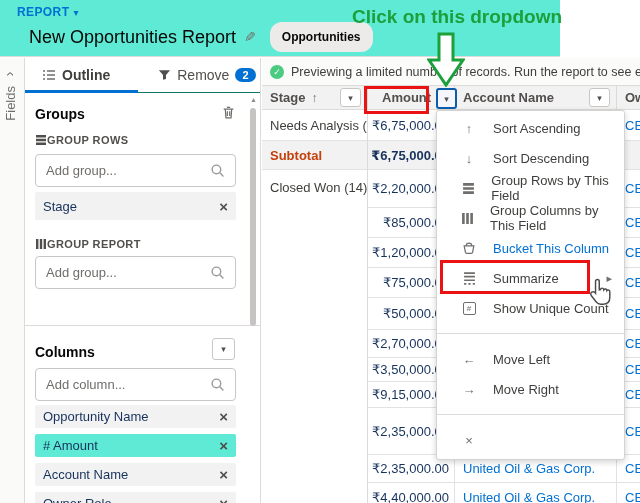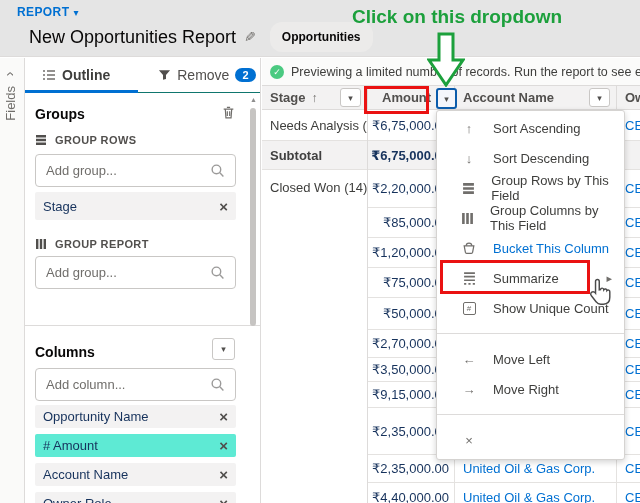--- a/index.html
+++ b/index.html
@@ -1,21 +1,21 @@
 <!DOCTYPE html>
 <html><head>
 <meta charset="utf-8">
 <style>
   * { box-sizing: border-box; margin: 0; padding: 0; }
   html,body { width:640px; height:503px; }
   body { font-family: "Liberation Sans","DejaVu Sans",sans-serif; font-size:13px; color:#3e3e3c; background:#fff; }
   #app { position:relative; width:640px; height:503px; overflow:hidden; background:#fff; }
 
   
-  .app-header { position:absolute; left:0; top:0; width:640px; height:57px; background:#e5e5e5; border-bottom:1px solid #dddbda; z-index:5; }
+  .app-header { position:absolute; left:0; top:0; width:560px; height:57px; background:#5eead4; border-bottom:1px solid #dddbda; z-index:5; }
   .report-label { position:absolute; left:17px; top:5px; color:#0070d2; font-size:12px; font-weight:bold; letter-spacing:.4px; }
   .report-label .caret { font-size:10px; margin-left:4px; }
   .title-row { position:absolute; left:17px; top:22px; display:flex; align-items:center;margin-left:12px; }
   .page-title { font-size:18px; font-weight:400; color:#080707; white-space:nowrap; }
   .pencil { color:#706e6b; font-size:14px; margin-left:8px; transform:scaleX(-1); display:inline-block; }
   .obj-badge { margin-left:14px; background:#ecebea; border-radius:12px; padding:8px 12px; font-size:12px; font-weight:bold; color:#080707; }
 
   
   .annotation-text { position:absolute; left:352px; top:6px; font-size:19px; font-weight:bold; color:#1ca03c; z-index:55; white-space:nowrap; }
   .annotation-arrow { position:absolute; left:427px; top:32px; z-index:55; }
@@ -27,21 +27,21 @@
 
   
   .sidebar { position:absolute; left:25px; top:58px; width:236px; height:445px; background:#fff; border-right:1px solid #dddbda; z-index:4; overflow:hidden; }
   .tabs { position:absolute; left:0; top:0; width:100%; height:35px; border-bottom:1px solid #0f766e; display:flex; align-items:center; }
   .tab { display:flex; align-items:center; gap:6px; font-size:14px; color:#514f4d; cursor:pointer; }
   .tab.active { font-weight:bold; color:#3e3e3c; margin-left:17px; }
   .tab.filters { margin-left:48px; }
   .tab-underline { position:absolute; left:0; top:32px; width:113px; height:3px; background:#0070d2; }
   .filters-badge { background:#0070d2; color:#fff; font-size:11px; font-weight:bold; border-radius:9px; padding:1px 7px; }
   .sec-title { position:absolute; font-size:14px; font-weight:bold; color:#080707; }
-  .mini-label { position:absolute; display:flex; align-items:center; gap:8px; font-size:11px; font-weight:bold; letter-spacing:.4px; color:#514f4d; }
+  .mini-label { position:absolute; display:flex; align-items:center; gap:0; font-size:11px; font-weight:bold; letter-spacing:.4px; color:#514f4d; }
   .fake-input { position:absolute; left:10px; width:201px; height:33px; border:1px solid #c9c7c5; border-radius:4px; display:flex; align-items:center; padding:0 10px; color:#706e6b; background:#fff; cursor:text; }
   .fake-input .ph { flex:1; font-size:13px; }
   .chip { width:201px; height:23px; margin-bottom:6px; background:#f3f2f2; display:flex; align-items:center; padding:0 8px; font-size:13px; color:#16325c; border-radius:2px; cursor:pointer; }
   .chip.hl { background:#5eead4; }
   .chip .lbl { flex:1; white-space:nowrap; overflow:hidden; }
   .chip .x { color:#514f4d; font-size:15px; font-weight:bold; cursor:pointer; }
   .chip.tall { height:28px; }
   .sb-divider { position:absolute; left:0; top:267px; width:100%; height:1px; background:#dddbda; }
   .dd-btn { width:21px; height:19px; border:1px solid #c9c7c5; border-radius:3px; background:#fff; color:#514f4d; font-size:9px; display:inline-flex; align-items:center; justify-content:center; cursor:pointer; }
   .cols-dd { position:absolute; left:187px; top:280px; width:23px; height:22px; }
@@ -59,21 +59,21 @@
   .th-stage { width:106px; }
   .th-amount { width:87px; padding-left:14px; }
   .th-account { width:162px; }
   .th-owner { flex:1; border-right:none; }
   .sort-arrow { color:#706e6b; font-weight:normal; margin-left:6px; font-size:12px; }
   .th .dd-btn { margin-left:auto; margin-right:6px; flex:0 0 21px; }
   .tbody { position:absolute; left:0; top:52px; width:378px; height:393px; overflow:hidden; }
   .stage-col { position:absolute; left:0; top:0; bottom:0; width:106px; border-right:1px solid #dddbda; background:#fff; }
   .sc { padding-left:8px; display:flex; align-items:center; color:#3e3e3c; white-space:nowrap; overflow:hidden; }
   .sc1 { height:31px; border-bottom:1px solid #e4e2e0; }
-  .sc2 { height:29px; border-bottom:1px solid #e4e2e0; background:#f3f2f2; font-weight:bold; color:#404040; }
+  .sc2 { height:29px; border-bottom:1px solid #e4e2e0; background:#f3f2f2; font-weight:bold; color:#c2410c; }
   .sc3 { align-items:flex-start; padding-top:10px; }
   .rows { margin-left:106px; }
   .row { display:flex; border-bottom:1px solid #e4e2e0; }
   .row.subtotal { background:#f3f2f2; }
   .c-amount { width:87px; display:flex; align-items:center; justify-content:flex-end; padding-right:5px; color:#16325c; border-right:1px solid #e4e2e0; white-space:nowrap; overflow:hidden; }
   .c-account { width:162px; display:flex; align-items:center; padding-left:8px; border-right:1px solid #e4e2e0; white-space:nowrap; overflow:hidden; }
   .c-owner { flex:1; display:flex; align-items:center; padding-left:8px; white-space:nowrap; overflow:hidden; }
   .cell-link { color:#0070d2; text-decoration:none; cursor:pointer; }
 
   

